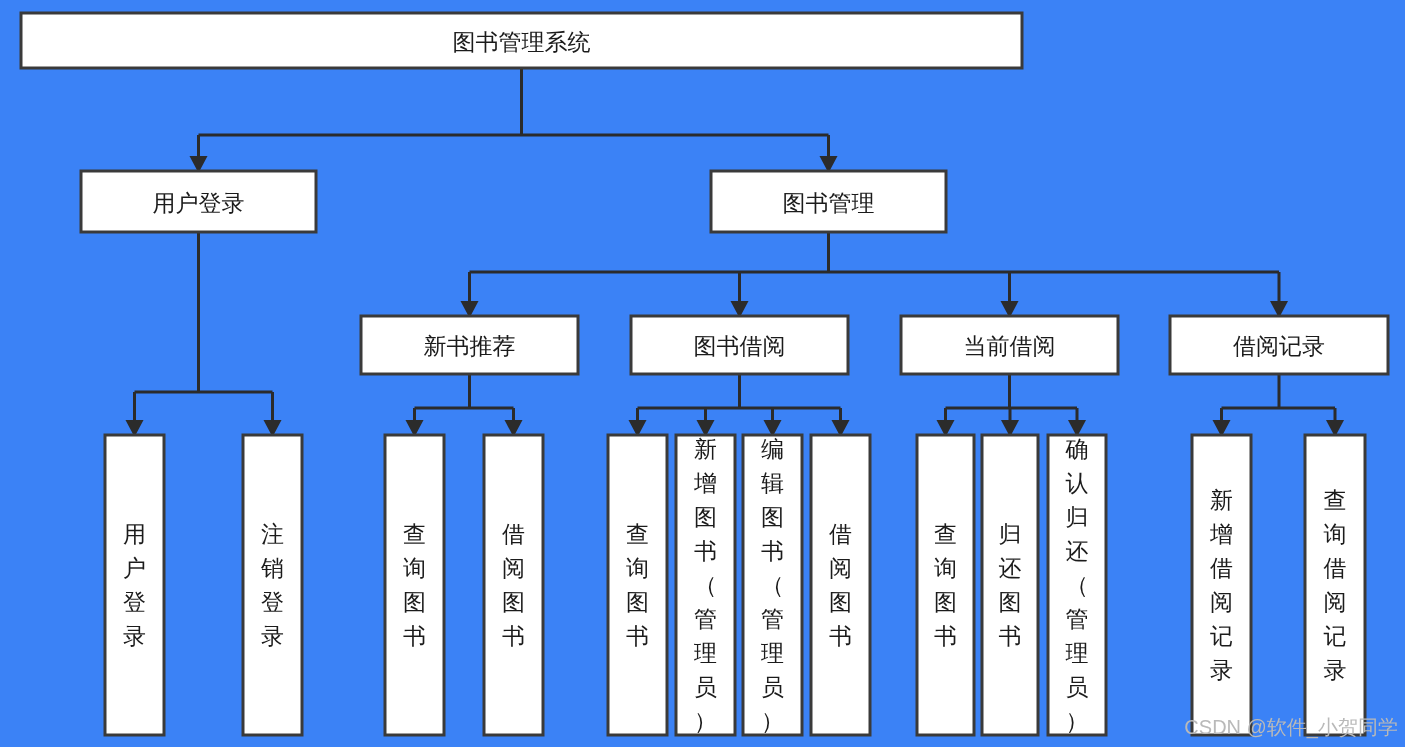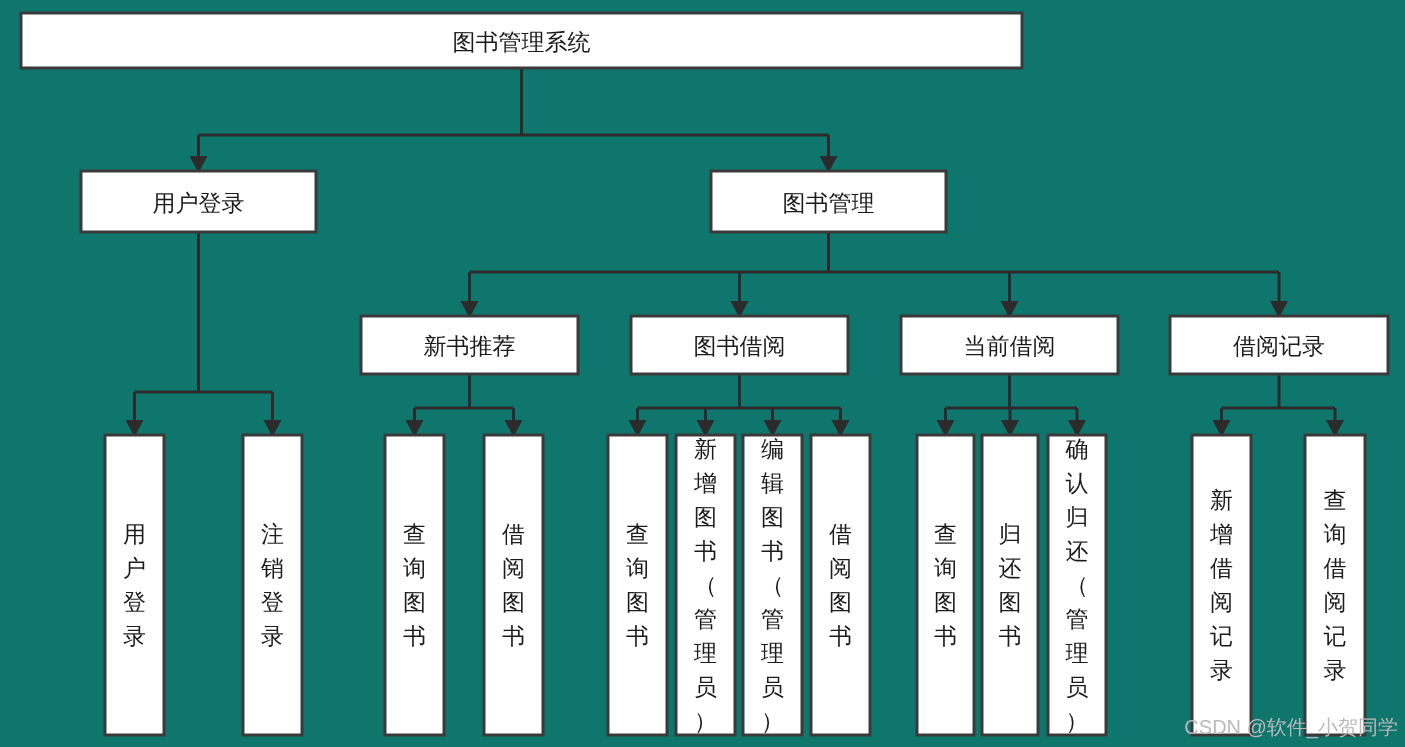--- a/index.html
+++ b/index.html
@@ -8,21 +8,21 @@
     padding: 0;
     background: #ffffff;
   }
   body {
     font-family: "Liberation Sans", "DejaVu Sans", sans-serif;
   }
   #diagram-root {
     position: relative;
     width: 1405px;
     height: 747px;
-    background: #0f766e;
+    background: #3b82f6;
     overflow: hidden;
   }
   svg.diagram-canvas {
     position: absolute;
     left: 0;
     top: 0;
     width: 1405px;
     height: 747px;
     display: block;
   }

